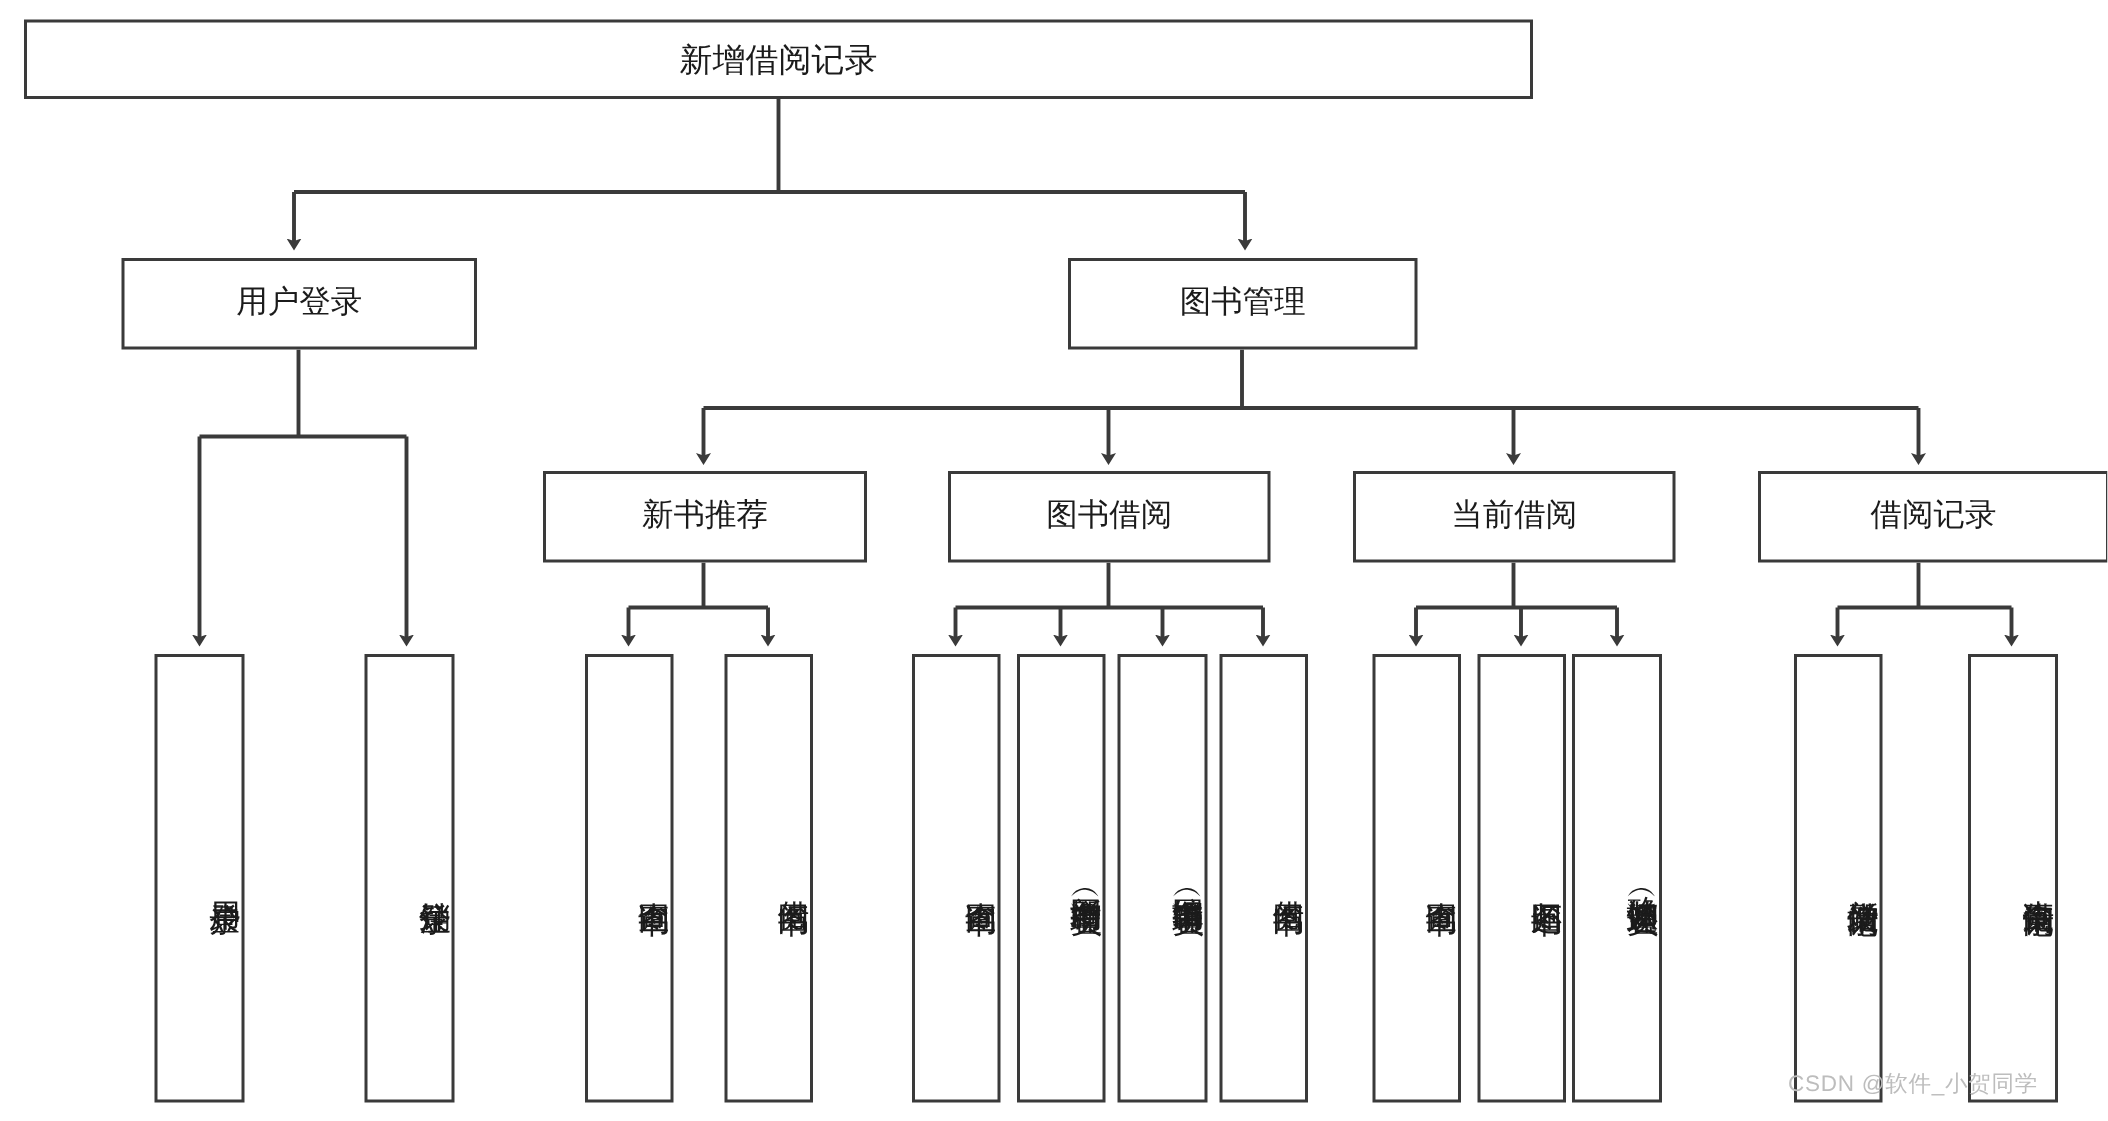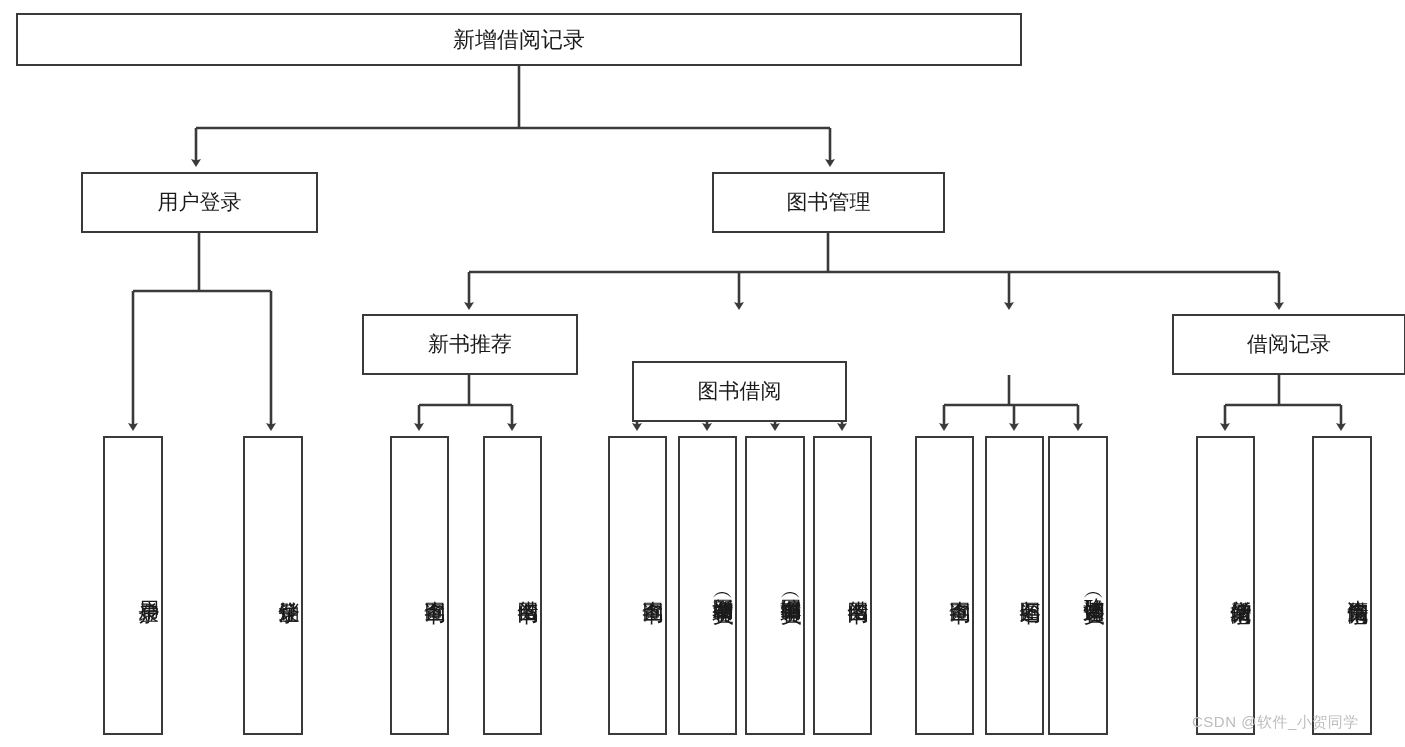--- a/index.html
+++ b/index.html
@@ -130,22 +130,25 @@
   <div class="node lvl2" style="left:81px; top:172px; width:237px; height:61px;">
     <span>用户登录</span>
   </div>
   <div class="node lvl2" style="left:712px; top:172px; width:233px; height:61px;">
     <span>图书管理</span>
   </div>
 
   <div class="node lvl3" style="left:362px; top:314px; width:216px; height:61px;">
     <span>新书推荐</span>
   </div>
-  <div class="node lvl3" style="left:632px; top:314px; width:215px; height:61px;margin-top:47px;">
+  <div class="node lvl3" style="left:632px; top:314px; width:215px; height:61px;">
     <span>图书借阅</span>
+  </div>
+  <div class="node lvl3" style="left:902px; top:314px; width:215px; height:61px;">
+    <span>当前借阅</span>
   </div>
   <div class="node lvl3" style="left:1172px; top:314px; width:234px; height:61px;">
     <span>借阅记录</span>
   </div>
 
   <div class="node leaf" style="left:103px; top:436px; width:60px; height:299px;">
     <span>用户登录</span>
   </div>
   <div class="node leaf" style="left:243px; top:436px; width:60px; height:299px;">
     <span>注销登录</span>

